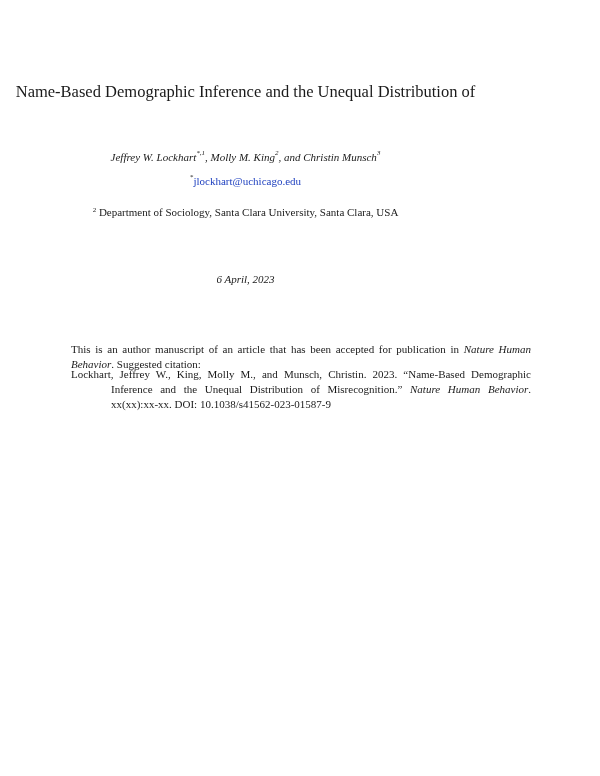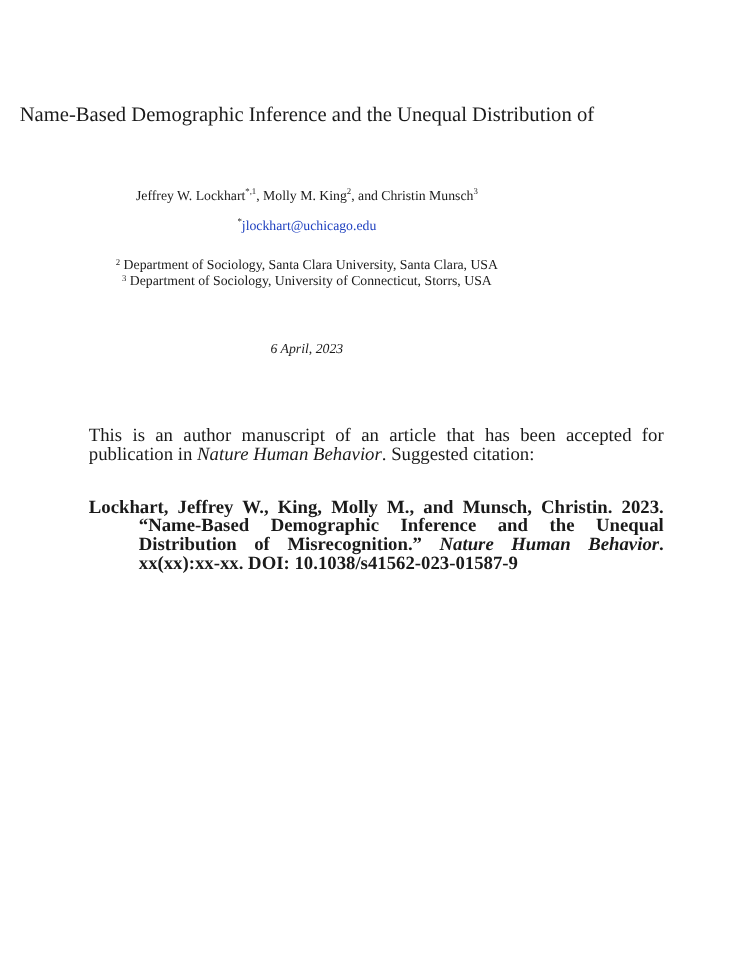--- a/index.html
+++ b/index.html
@@ -1,49 +1,48 @@
 <!DOCTYPE html>
 <html><head>
 <meta charset="utf-8">
 <style>
   html, body { margin:0; padding:0; background:#ffffff; }
   body { width:600px; height:776px; position:relative; overflow:hidden;
          font-family:"Liberation Serif", "DejaVu Serif", serif; color:#1a1a1a; }
   .abs { position:absolute; }
   .center { left:0; width:491px; text-align:center; }
   .title { font-size:16.5px; line-height:22px; top:81px; }
-  .authors { font-size:11px; top:151px; }
+  .authors { font-size:11px; top:151px;font-style:italic; }
   sup { font-size:7px; vertical-align:top; position:relative; top:-2px; }
   .email { font-size:11px; top:175px; }
   .email a { color:#1d3fbf; }
   .aff { font-size:11px; line-height:13px; top:206px; }
   .date { font-size:11px; top:273px;font-style:italic; }
-  .para { left:71px; width:460px; font-size:15px; line-height:15px; text-align:justify; }
+  .para { left:71px; width:460px; font-size:11px; line-height:15px; text-align:justify; }
   .p1 { top:342px; }
-  .p2 { top:399px; padding-left:40px; text-indent:-40px; width:420px;font-weight:bold; }
+  .p2 { top:367px; padding-left:40px; text-indent:-40px; width:420px; }
   i { font-style:italic; }
 </style>
 </head>
 <body>
 
 <div class="abs center title">
   <div>Name-Based Demographic Inference and the Unequal Distribution of</div>
 </div>
 
 <div class="abs center authors">
   <span>Jeffrey W. Lockhart</span><sup>*,1</sup><span>, </span><span>Molly M. King</span><sup>2</sup><span>, and </span><span>Christin Munsch</span><sup>3</sup>
 </div>
 
 <div class="abs center email">
   <sup>*</sup><a>jlockhart@uchicago.edu</a>
 </div>
 
 <div class="abs center aff">
   <div><sup>2</sup> <span>Department of Sociology, Santa Clara University, Santa Clara, USA</span></div>
-  <div><sup>3</sup> <span>Department of Sociology, University of Connecticut, Storrs, USA</span></div>
 </div>
 
 <div class="abs center date">6 April, 2023</div>
 
 <div class="abs para p1">
   <span>This is an author manuscript of an article that has been accepted for publication in </span><i>Nature Human Behavior</i><span>. Suggested citation:</span>
 </div>
 
 <div class="abs para p2">
   <span>Lockhart, Jeffrey W., King, Molly M., and Munsch, Christin. 2023. “Name-Based Demographic Inference and the Unequal Distribution of Misrecognition.” </span><i>Nature Human Behavior</i><span>. xx(xx):xx-xx. DOI: 10.1038/s41562-023-01587-9</span>

